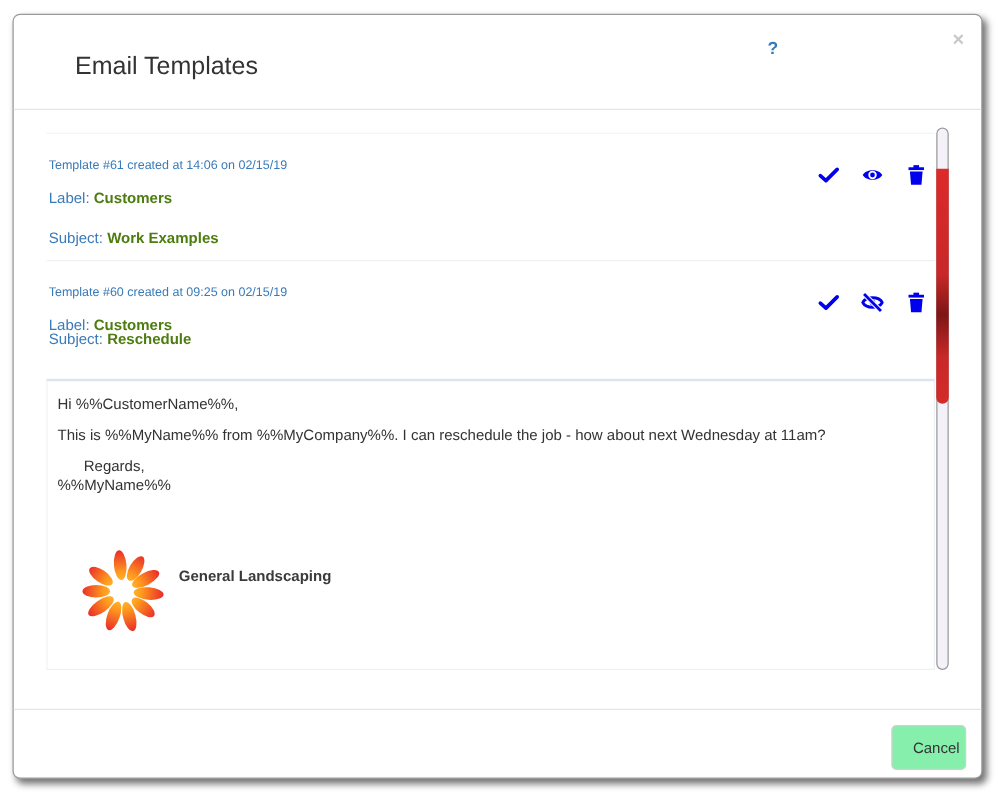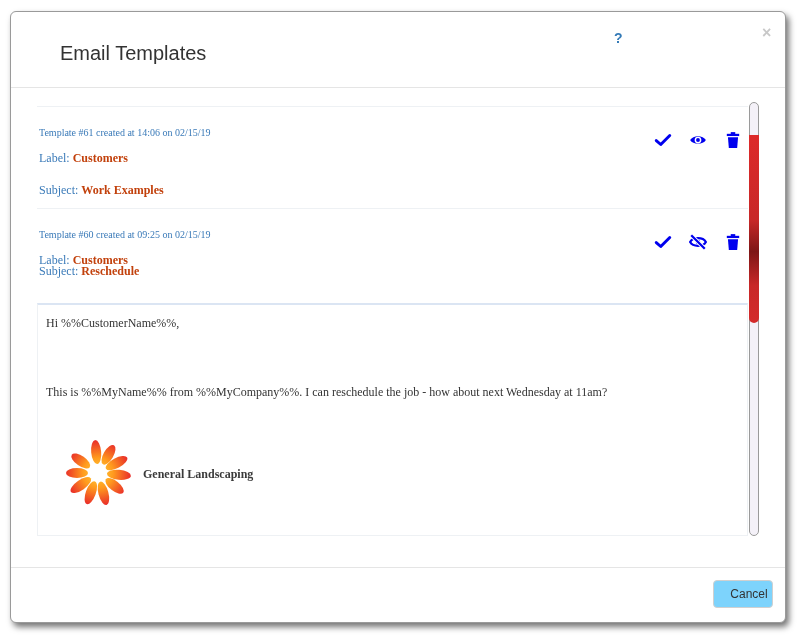--- a/index.html
+++ b/index.html
@@ -28,78 +28,77 @@
       position: absolute; left: 751px; top: 13px; font-size: 16px; font-weight: bold;
       color: #c8c8c8; cursor: pointer; line-height: 1;
     }
 
     .modal-body {
       position: absolute; left: 0; top: 77px; width: 100%; height: 478px;
     }
     .list-area {
       position: absolute; left: 26px; top: 17px; width: 711px; height: 430px;
       overflow: hidden;
-      font-family: Liberation Serif, serif;
     }
     .template-item {
       position: relative; border-top: 1px solid #eef1f4; padding: 0 0 0 2px;
     }
     .template-item.first { height: 102px; }
     .template-item.second { height: 94px; }
     .meta {
       position: absolute; left: 2px; font-size: 10px; color: #3a7ab8;
     }
     .template-item .meta { top: 20px; }
     .field {
       position: absolute; left: 2px; font-size: 12px; color: #3a7ab8;
     }
-    .field b { font-weight: bold; color: #c2410c; }
+    .field b { font-weight: bold; color: #4d7c0f; }
     .f-label { top: 44px; }
     .f-subject { top: 76px; }
     .template-item.second .meta { top: 20px; }
     .template-item.second .f-label { top: 44px; }
     .template-item.second .f-subject { top: 55px; }
 
     .actions { position: absolute; top: 24px; left: 617px; width: 90px; height: 18px; }
     .act { position: absolute; top: 0; width: 18px; height: 18px; cursor: pointer; }
     .act svg { width: 100%; height: 100%; display: block; }
     .act.check { left: 0; }
     .act.eye { left: 35px; }
     .act.trash { left: 70px; }
 
     .preview {
       position: absolute; left: 0; top: 197px; width: 711px; height: 233px;
       border: 1px solid #eef1f4; border-top: 2px solid #dbe5f3;
       background: #fff; color: #333; font-size: 12px;
     }
     .preview p { position: absolute; left: 8px; line-height: 15px; text-align: center; }
     .p1 { top: 11px; }
-    .p2 { top: 36px; margin-top: 44px; }
+    .p2 { top: 36px; }
     .p3 { top: 61px; }
     .logo { position: absolute; left: 24px; top: 134px; width: 72px; height: 68px; }
-    .company { position: absolute; left: 105px; top: 162px; font-size: 12px; font-weight: bold; color: #3a3a3a; }
+    .company { position: absolute; left: 105px; top: 149px; font-size: 12px; font-weight: bold; color: #3a3a3a; }
 
     .scrollbar {
       position: absolute; left: 738px; top: 13px; width: 10px; height: 434px;
       border: 1px solid #9a9a9a; border-radius: 5px; background: #f4f1f8;
       cursor: pointer;
     }
     .scroll-thumb {
       position: absolute; left: -1px; top: 32px; width: 10px; height: 188px;
       border-radius: 0 0 5px 5px;
       background: linear-gradient(to bottom, #dd2a2a 0%, #c82828 45%, #7e1616 62%, #c82828 80%, #d42a2a 100%);
     }
 
     .modal-footer {
       position: absolute; left: 0; top: 555px; width: 100%; height: 56px;
       border-top: 1px solid #e5e5e5;
     }
     .cancel-btn {
-      position: absolute; left: 702px; top: 12px; width: 60px; height: 28px;
-      border: 1px solid #d0d0d0; border-radius: 4px; background: #7dd3fc;
+      position: absolute; left: 702px; top: 12px; width: 60px; height: 36px;
+      border: 1px solid #d0d0d0; border-radius: 4px; background: #86efac;
       font-family: "Liberation Sans", sans-serif; font-size: 12px; color: #333;
       cursor: pointer;
       padding-left: 12px;
     }
   </style>
 </head>
 <body>
 
 <div class="modal">
   <div class="modal-header">
@@ -162,20 +161,21 @@
                 <rect x="6" y="1" width="4" height="2" fill="#0000ee"></rect>
                 <path d="M3.5 5.5 H12.5 L11.7 15 H4.3 Z" fill="#0000ee"></path>
               </svg>
           </span>
         </div>
       </div>
 
       <div class="preview">
         <p class="p1">Hi %%CustomerName%%,</p>
         <p class="p2">This is %%MyName%% from %%MyCompany%%. I can reschedule the job - how about next Wednesday at 11am?</p>
+        <p class="p3"><span>Regards,</span><br><span>%%MyName%%</span></p>
         <svg class="logo" viewBox="-36 -34 72 68">
           <defs>
             <radialGradient id="pet" cx="0" cy="0" r="34" gradientUnits="userSpaceOnUse">
               <stop offset="0" stop-color="#ffd23a"></stop>
               <stop offset="0.45" stop-color="#ff9a1e"></stop>
               <stop offset="1" stop-color="#e8262a"></stop>
             </radialGradient>
           </defs>
           <g fill="url(#pet)">
             <ellipse cx="0" cy="-21" rx="5" ry="12" transform="rotate(-5)"></ellipse>

